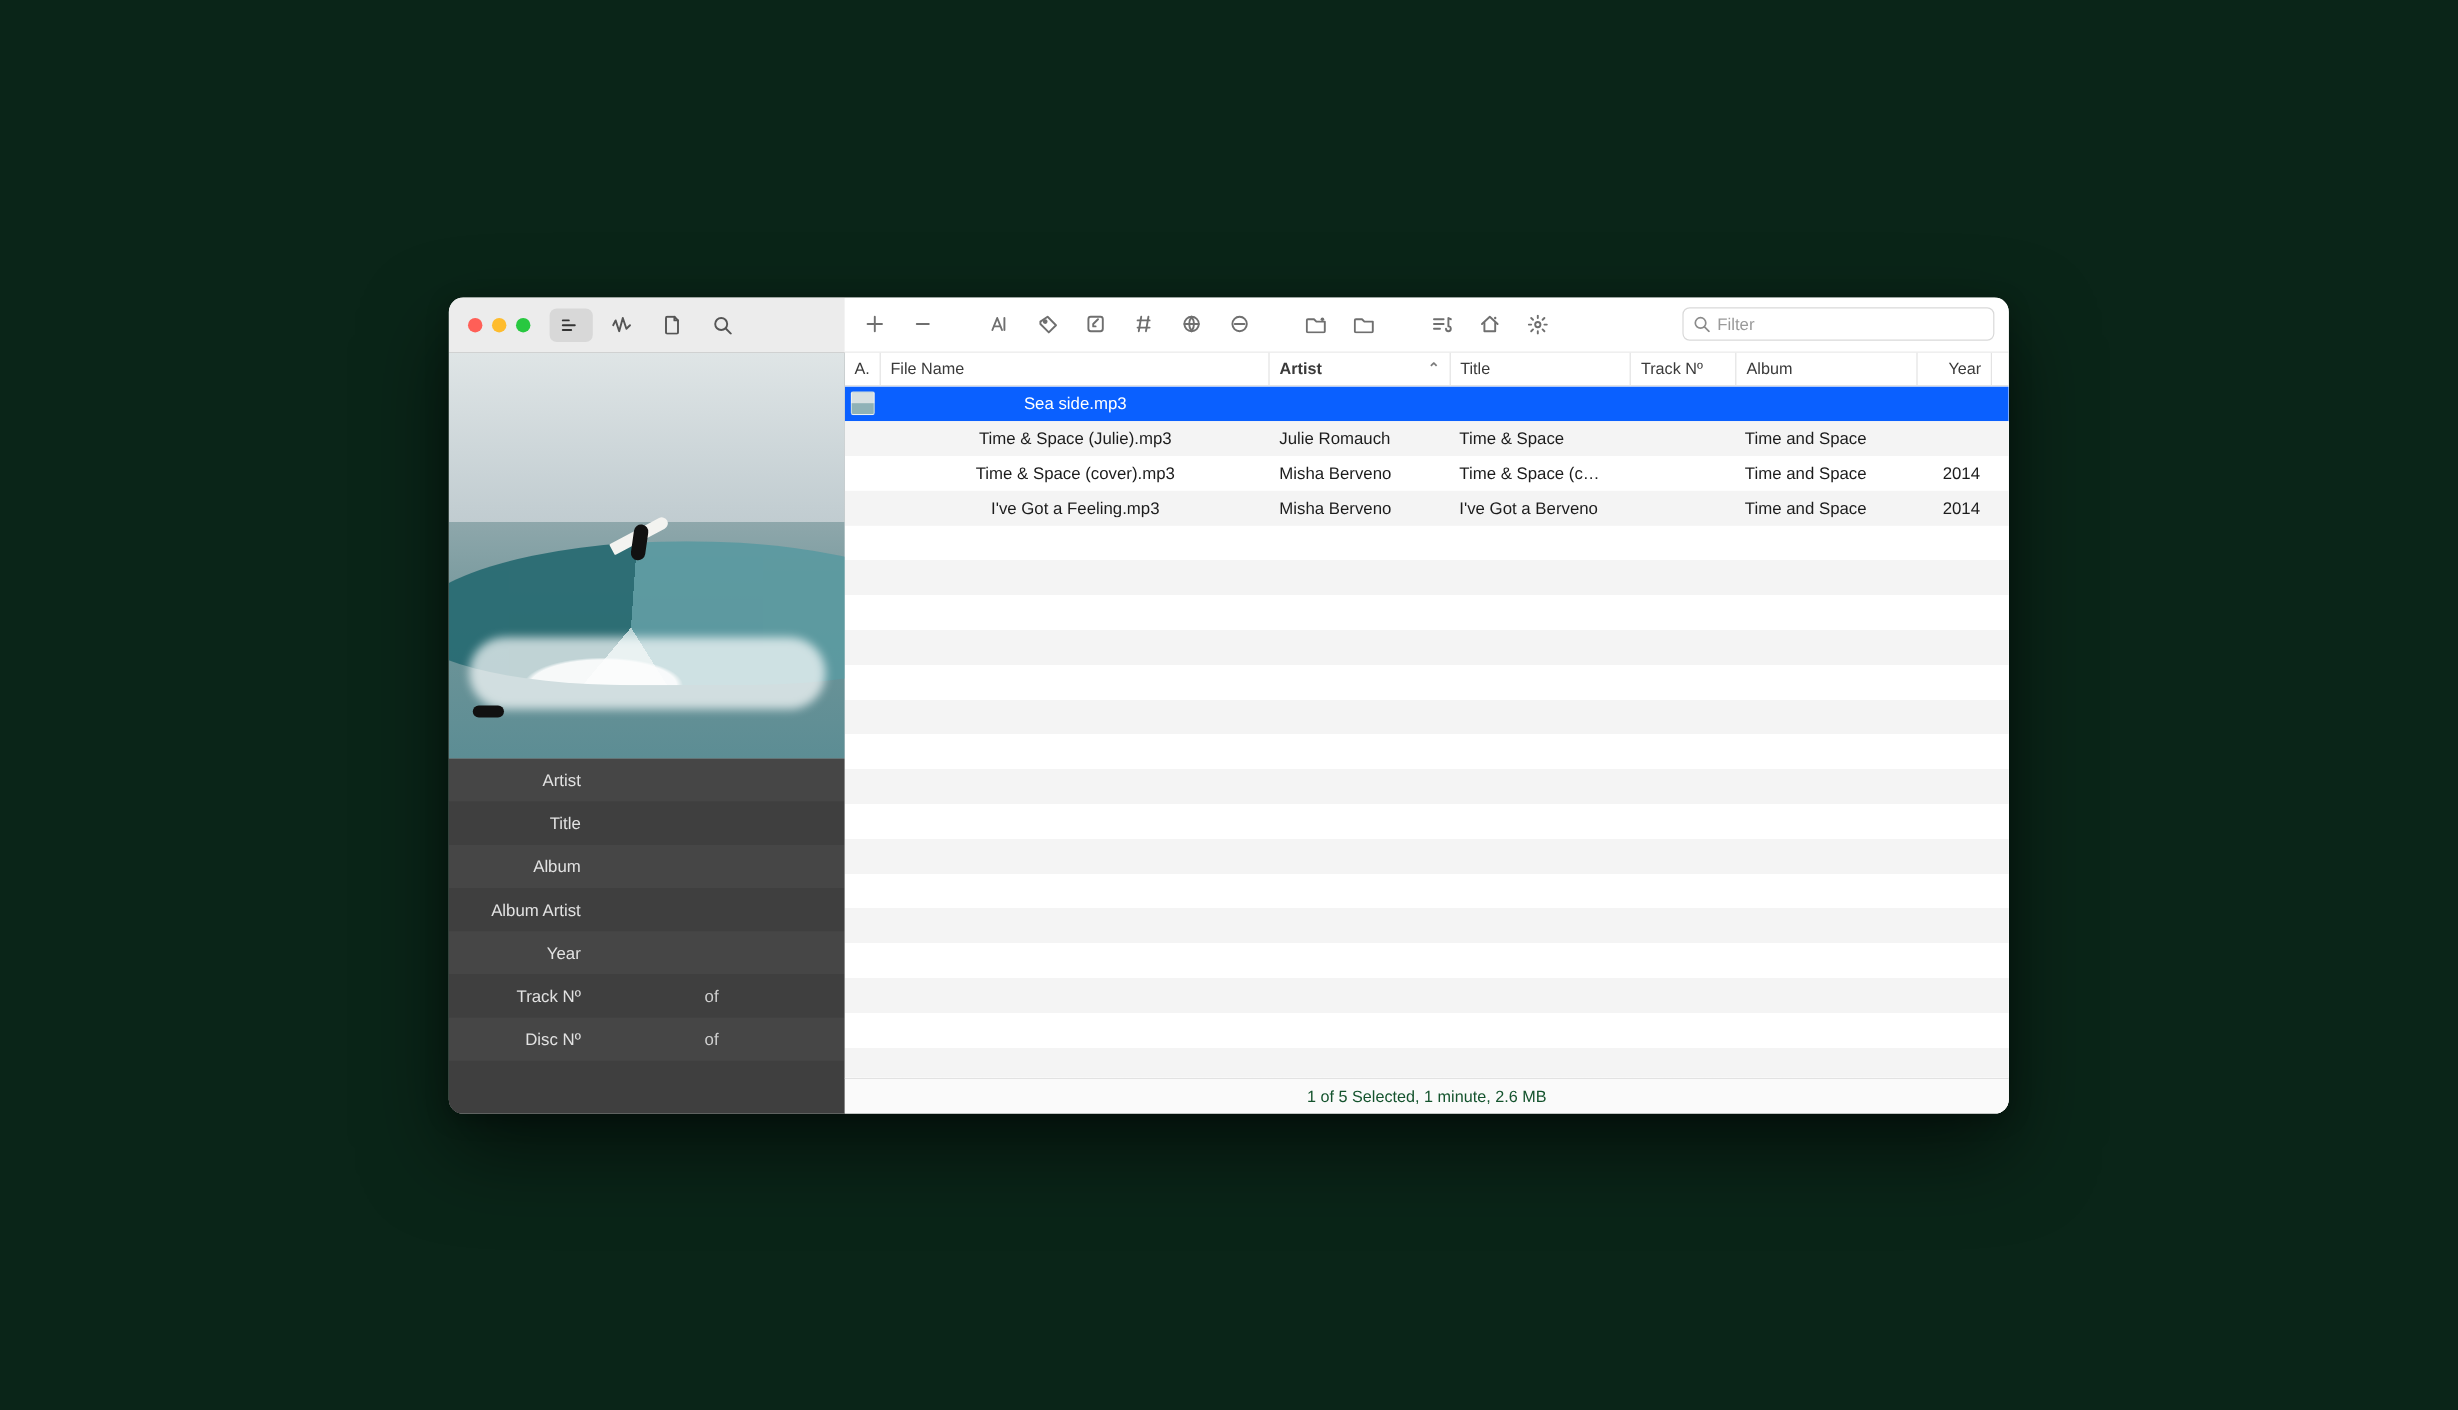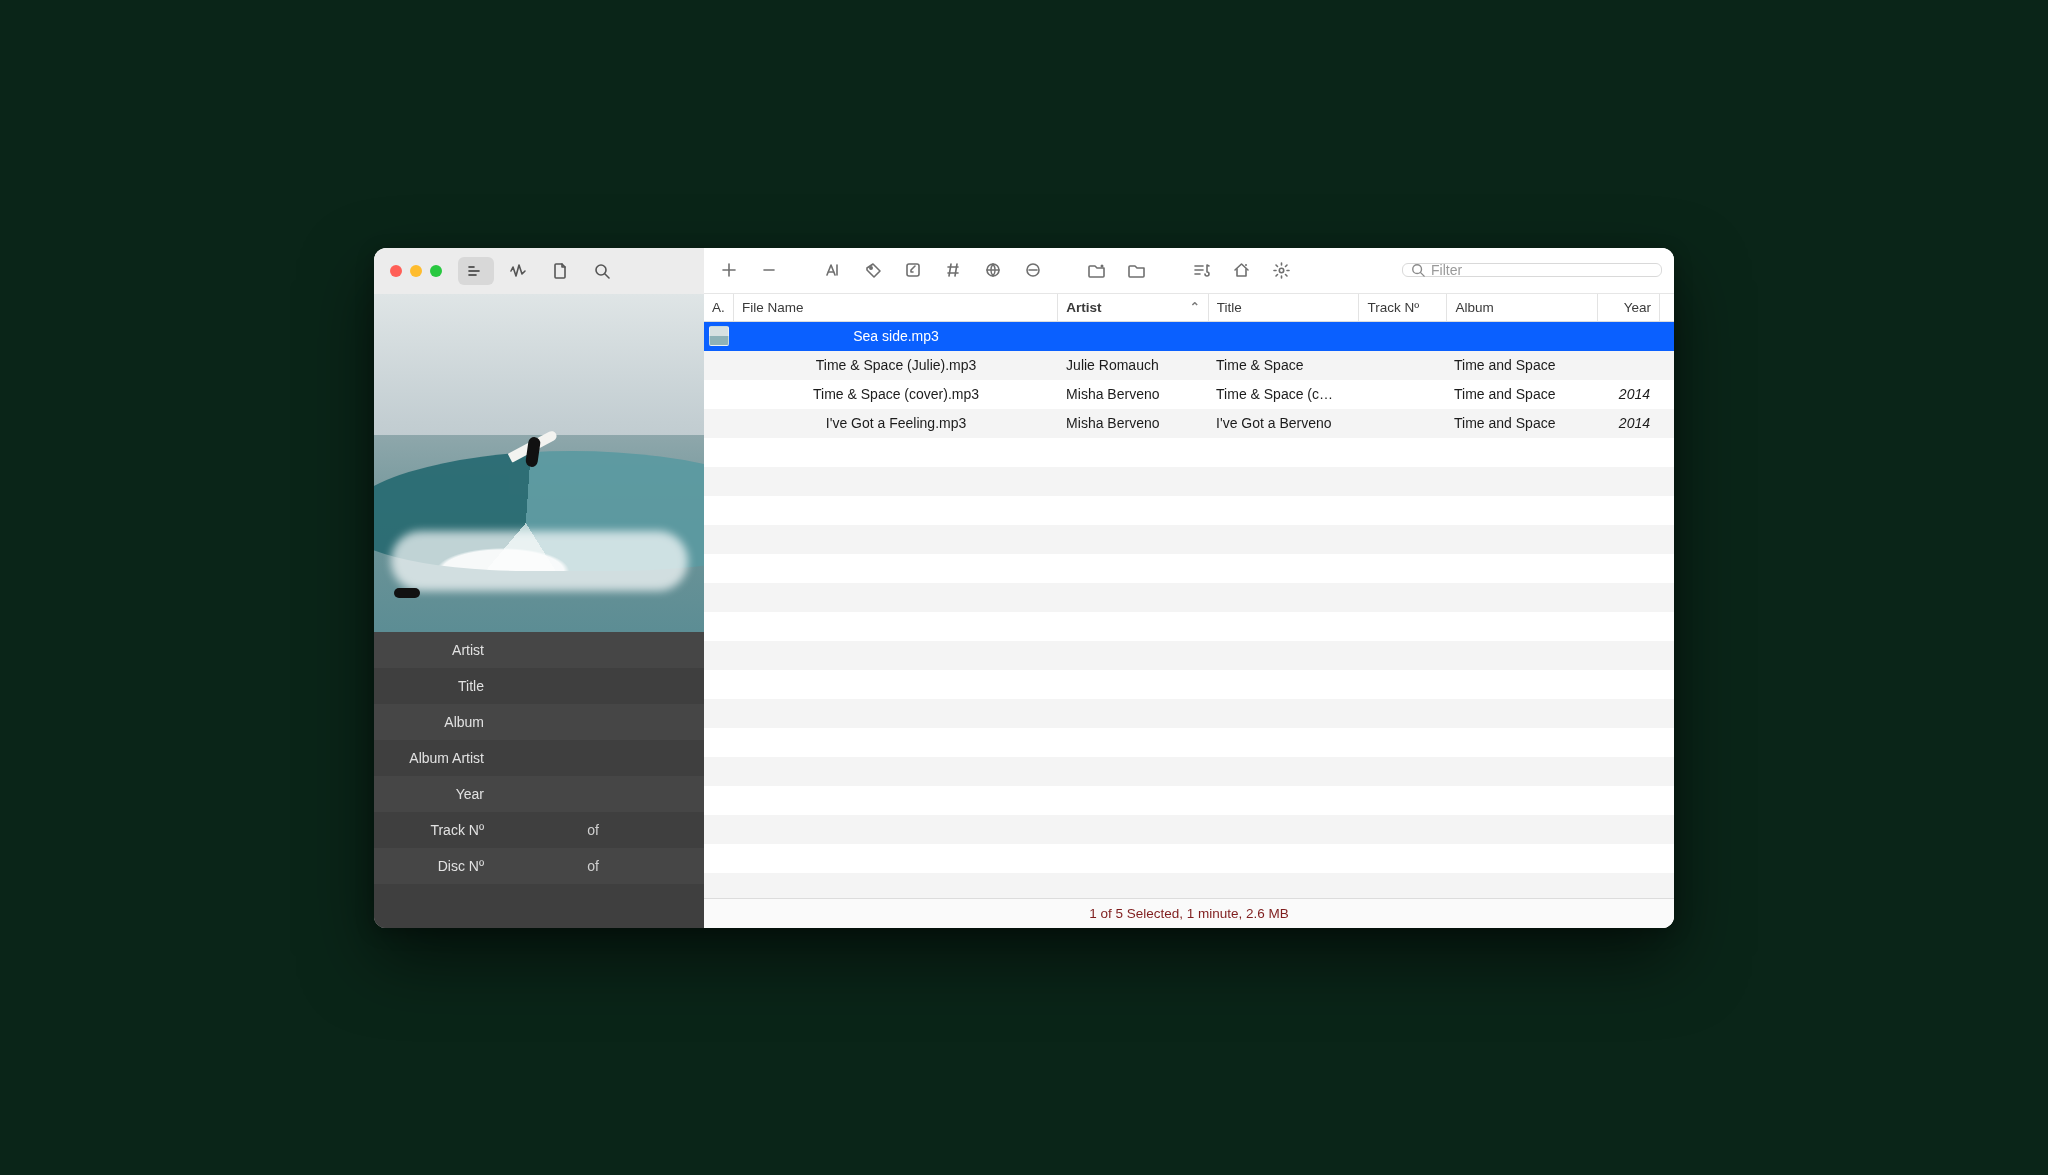--- a/index.html
+++ b/index.html
@@ -75,21 +75,21 @@
   .tb-btn {
     width: 34px; height: 30px;
     display: inline-flex; align-items: center; justify-content: center;
     color: #6f6f6f; border-radius: 6px; cursor: pointer;
   }
   .tb-btn svg { stroke: currentColor; }
 
   .filter-wrap {
     margin-left: auto;
     display: flex; align-items: center;
-    height: 14px;
+    height: 28px;
     border: 1px solid #d9d9d9;
     border-radius: 6px;
     background: #fff;
     padding: 0 8px;
     min-width: 260px;
     color: #8a8a8a;
   }
   .filter-wrap svg { stroke: #8a8a8a; margin-right: 6px; flex-shrink: 0; }
   .filter-wrap input {
     border: none; outline: none; flex: 1;
@@ -250,40 +250,40 @@
   .cell {
     padding: 0 8px;
     overflow: hidden; text-overflow: ellipsis; white-space: nowrap;
   }
   .cell.col-a { padding: 0; display:flex; align-items:center; justify-content:center; }
   .thumb {
     width: 20px; height: 20px; border-radius: 2px;
     background: linear-gradient(180deg, #d7e0e1 0 50%, #8fb2b7 50% 100%);
     border: 1px solid rgba(255,255,255,0.5);
   }
-  .cell.col-year { text-align: right; font-style: italic; }
+  .cell.col-year { text-align: right; }
 
   
   .stripes {
     background: repeating-linear-gradient(
       to bottom,
       #ffffff 0, #ffffff 29px,
       #f4f4f4 29px, #f4f4f4 58px
     );
     flex: 1;
     min-height: 400px;
   }
   .rows-inner { display:flex; flex-direction:column; min-height:100%; }
 
   .status {
     height: 30px;
     border-top: 1px solid #dcdcdc;
     display: flex; align-items: center; justify-content: center;
     font-size: 13.5px;
-    color: #7f1d1d;
+    color: #14532d;
     background: #fafafa;
     flex-shrink: 0;
   }
 
   
   svg { fill: none; stroke-width: 1.6; stroke-linecap: round; stroke-linejoin: round; }
 </style>
 </head>
 <body>
 

